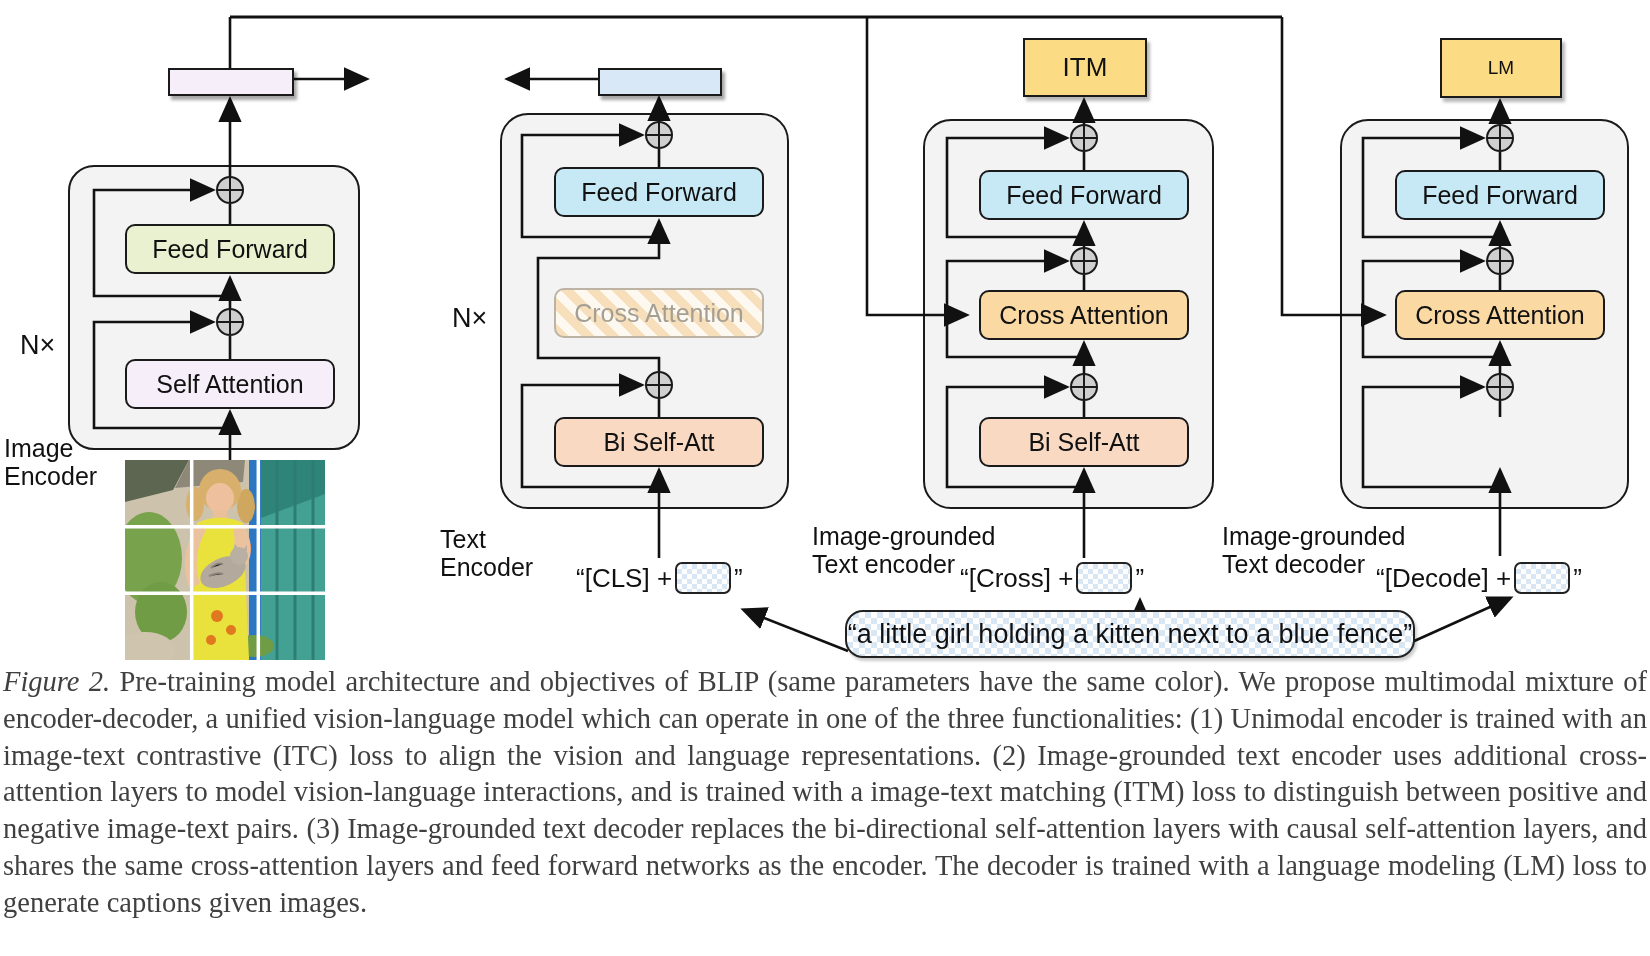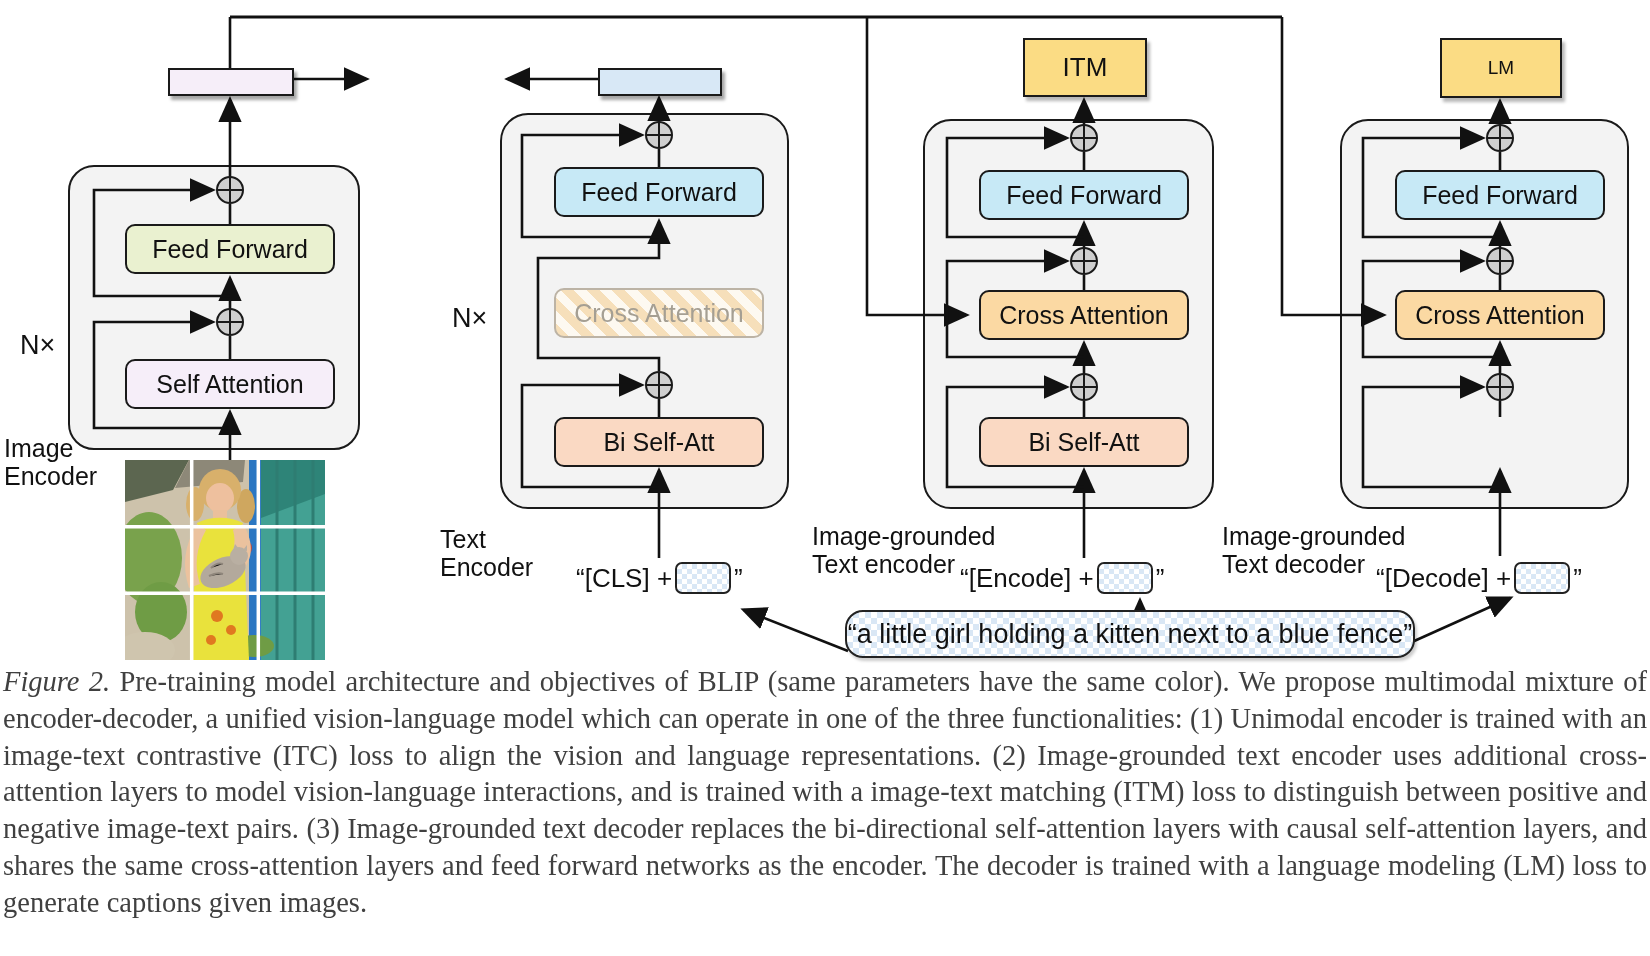--- a/index.html
+++ b/index.html
@@ -186,21 +186,21 @@
     <div>Image-grounded</div>
     <div>Text decoder</div>
   </div>
 
   <div class="tokenrow" style="left:576px;top:562px;">
     <span>“[CLS] +</span>
     <span class="tokenbox"></span>
     <span>”</span>
   </div>
   <div class="tokenrow" style="left:960px;top:562px;">
-    <span>“[Encode] +</span>
+    <span>“[Cross] +</span>
     <span class="tokenbox"></span>
     <span>”</span>
   </div>
   <div class="tokenrow" style="left:1376px;top:562px;">
     <span>“[Decode] +</span>
     <span class="tokenbox"></span>
     <span>”</span>
   </div>
 
   <div class="caption-box">

